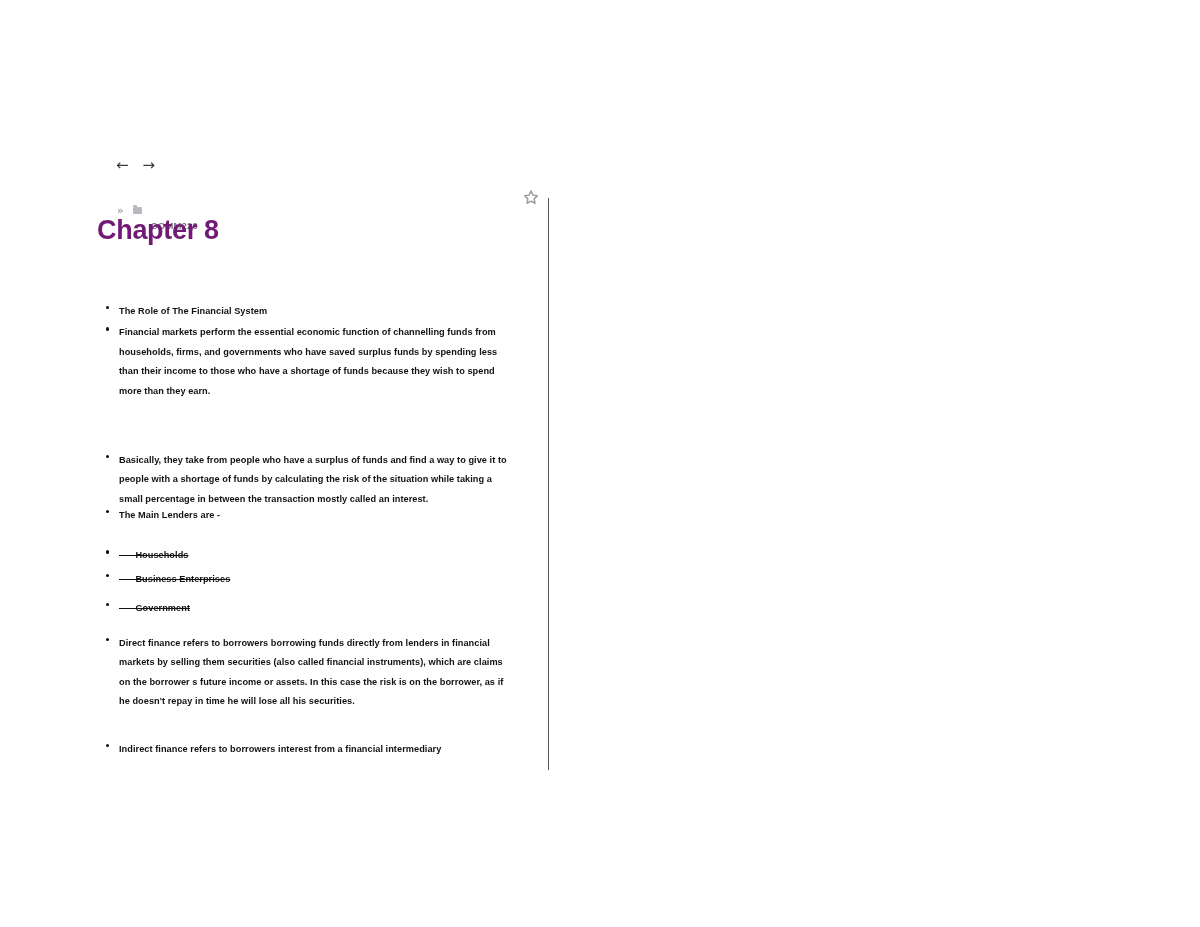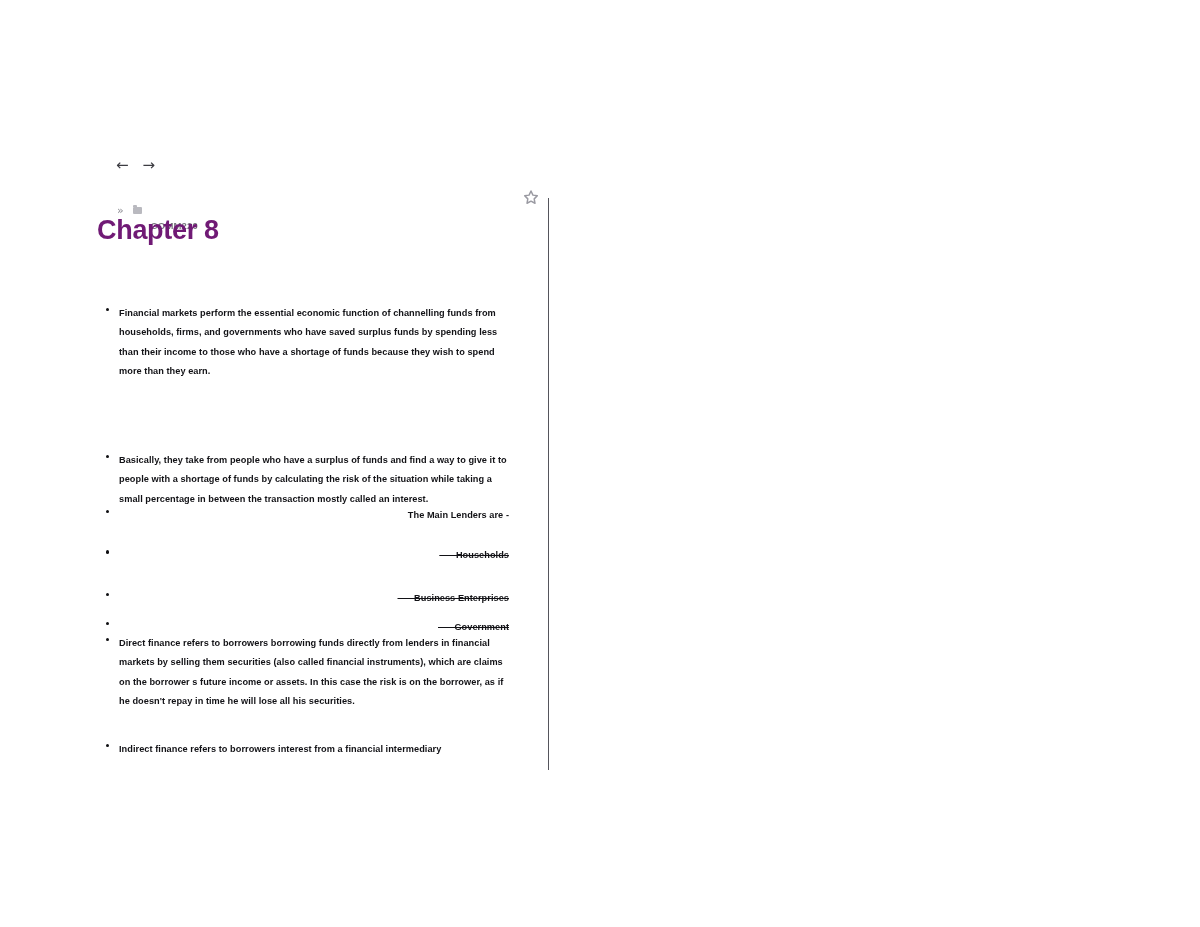--- a/index.html
+++ b/index.html
@@ -119,21 +119,21 @@
     line-height: 15.4px;
     color: #121216;
     font-weight: bold;
     letter-spacing: 0.05px;
   }
   .strike { text-decoration: line-through; }
   .dashlead { letter-spacing: -1px; }
 
   .left-list-1 { left: 104px; top: 300px; width: 405px; }
   .left-list-2 { left: 104px; top: 401px; width: 412px; margin-top: 48px; }
-  .left-list-3 { left: 104px; top: 504px; width: 405px; text-align: right; }
+  .left-list-3 { left: 104px; top: 504px; width: 405px; }
   .left-list-4 { left: 104px; top: 632px; width: 408px; }
   .left-list-5 { left: 104px; top: 738px; width: 412px; }
 
   
   .divider {
     position: absolute;
     width: 1px;
     background: #55555c;
   }
   .divider-left { left: 548px; top: 198px; height: 572px; }
@@ -163,31 +163,32 @@
 
     <span class="star-icon">
       <svg width="16" height="16" viewBox="0 0 24 24" fill="none" stroke="#9a9aa2" stroke-width="2.2" stroke-linejoin="round">
         <polygon points="12,3 14.9,9.2 21.5,10 16.8,14.8 18,21.4 12,18.2 6,21.4 7.2,14.8 2.5,10 9.1,9.2"></polygon>
       </svg>
     </span>
 
     <h1 class="page-title">Chapter 8</h1>
 
     <ul class="bl note-body left-list-1">
+      <li><span class="txt">The Role of The Financial System</span></li>
       <li style="margin-top:2px"><span class="txt">Financial markets perform the essential economic function of channelling funds from households, firms, and governments who have saved surplus funds by spending less than their income to those who have a shortage of funds because they wish to spend more than they earn.</span></li>
     </ul>
 
     <ul class="bl note-body left-list-2">
       <li><span class="txt">Basically, they take from people who have a surplus of funds and find a way to give it to people with a shortage of funds by calculating the risk of the situation while taking a small percentage in between the transaction mostly called an interest.</span></li>
     </ul>
 
     <ul class="bl note-body left-list-3">
       <li><span class="txt">The Main Lenders are -</span></li>
       <li style="margin-top:21px"><span class="txt strike"><span class="dashlead">——</span><span>Households</span></span></li>
-      <li style="margin-top:23px"><span class="txt strike"><span class="dashlead">——</span><span>Business Enterprises</span></span></li>
+      <li style="margin-top:4px"><span class="txt strike"><span class="dashlead">——</span><span>Business Enterprises</span></span></li>
       <li style="margin-top:10px"><span class="txt strike"><span class="dashlead">——</span><span>Government</span></span></li>
     </ul>
 
     <ul class="bl note-body left-list-4">
       <li><span class="txt">Direct finance refers to borrowers borrowing funds directly from lenders in financial markets by selling them securities (also called financial instruments), which are claims on the borrower s future income or assets. In this case the risk is on the borrower, as if he doesn't repay in time he will lose all his securities.</span></li>
     </ul>
 
     <ul class="bl note-body left-list-5">
       <li><span class="txt">Indirect finance refers to borrowers interest from a financial intermediary</span></li>
     </ul>

